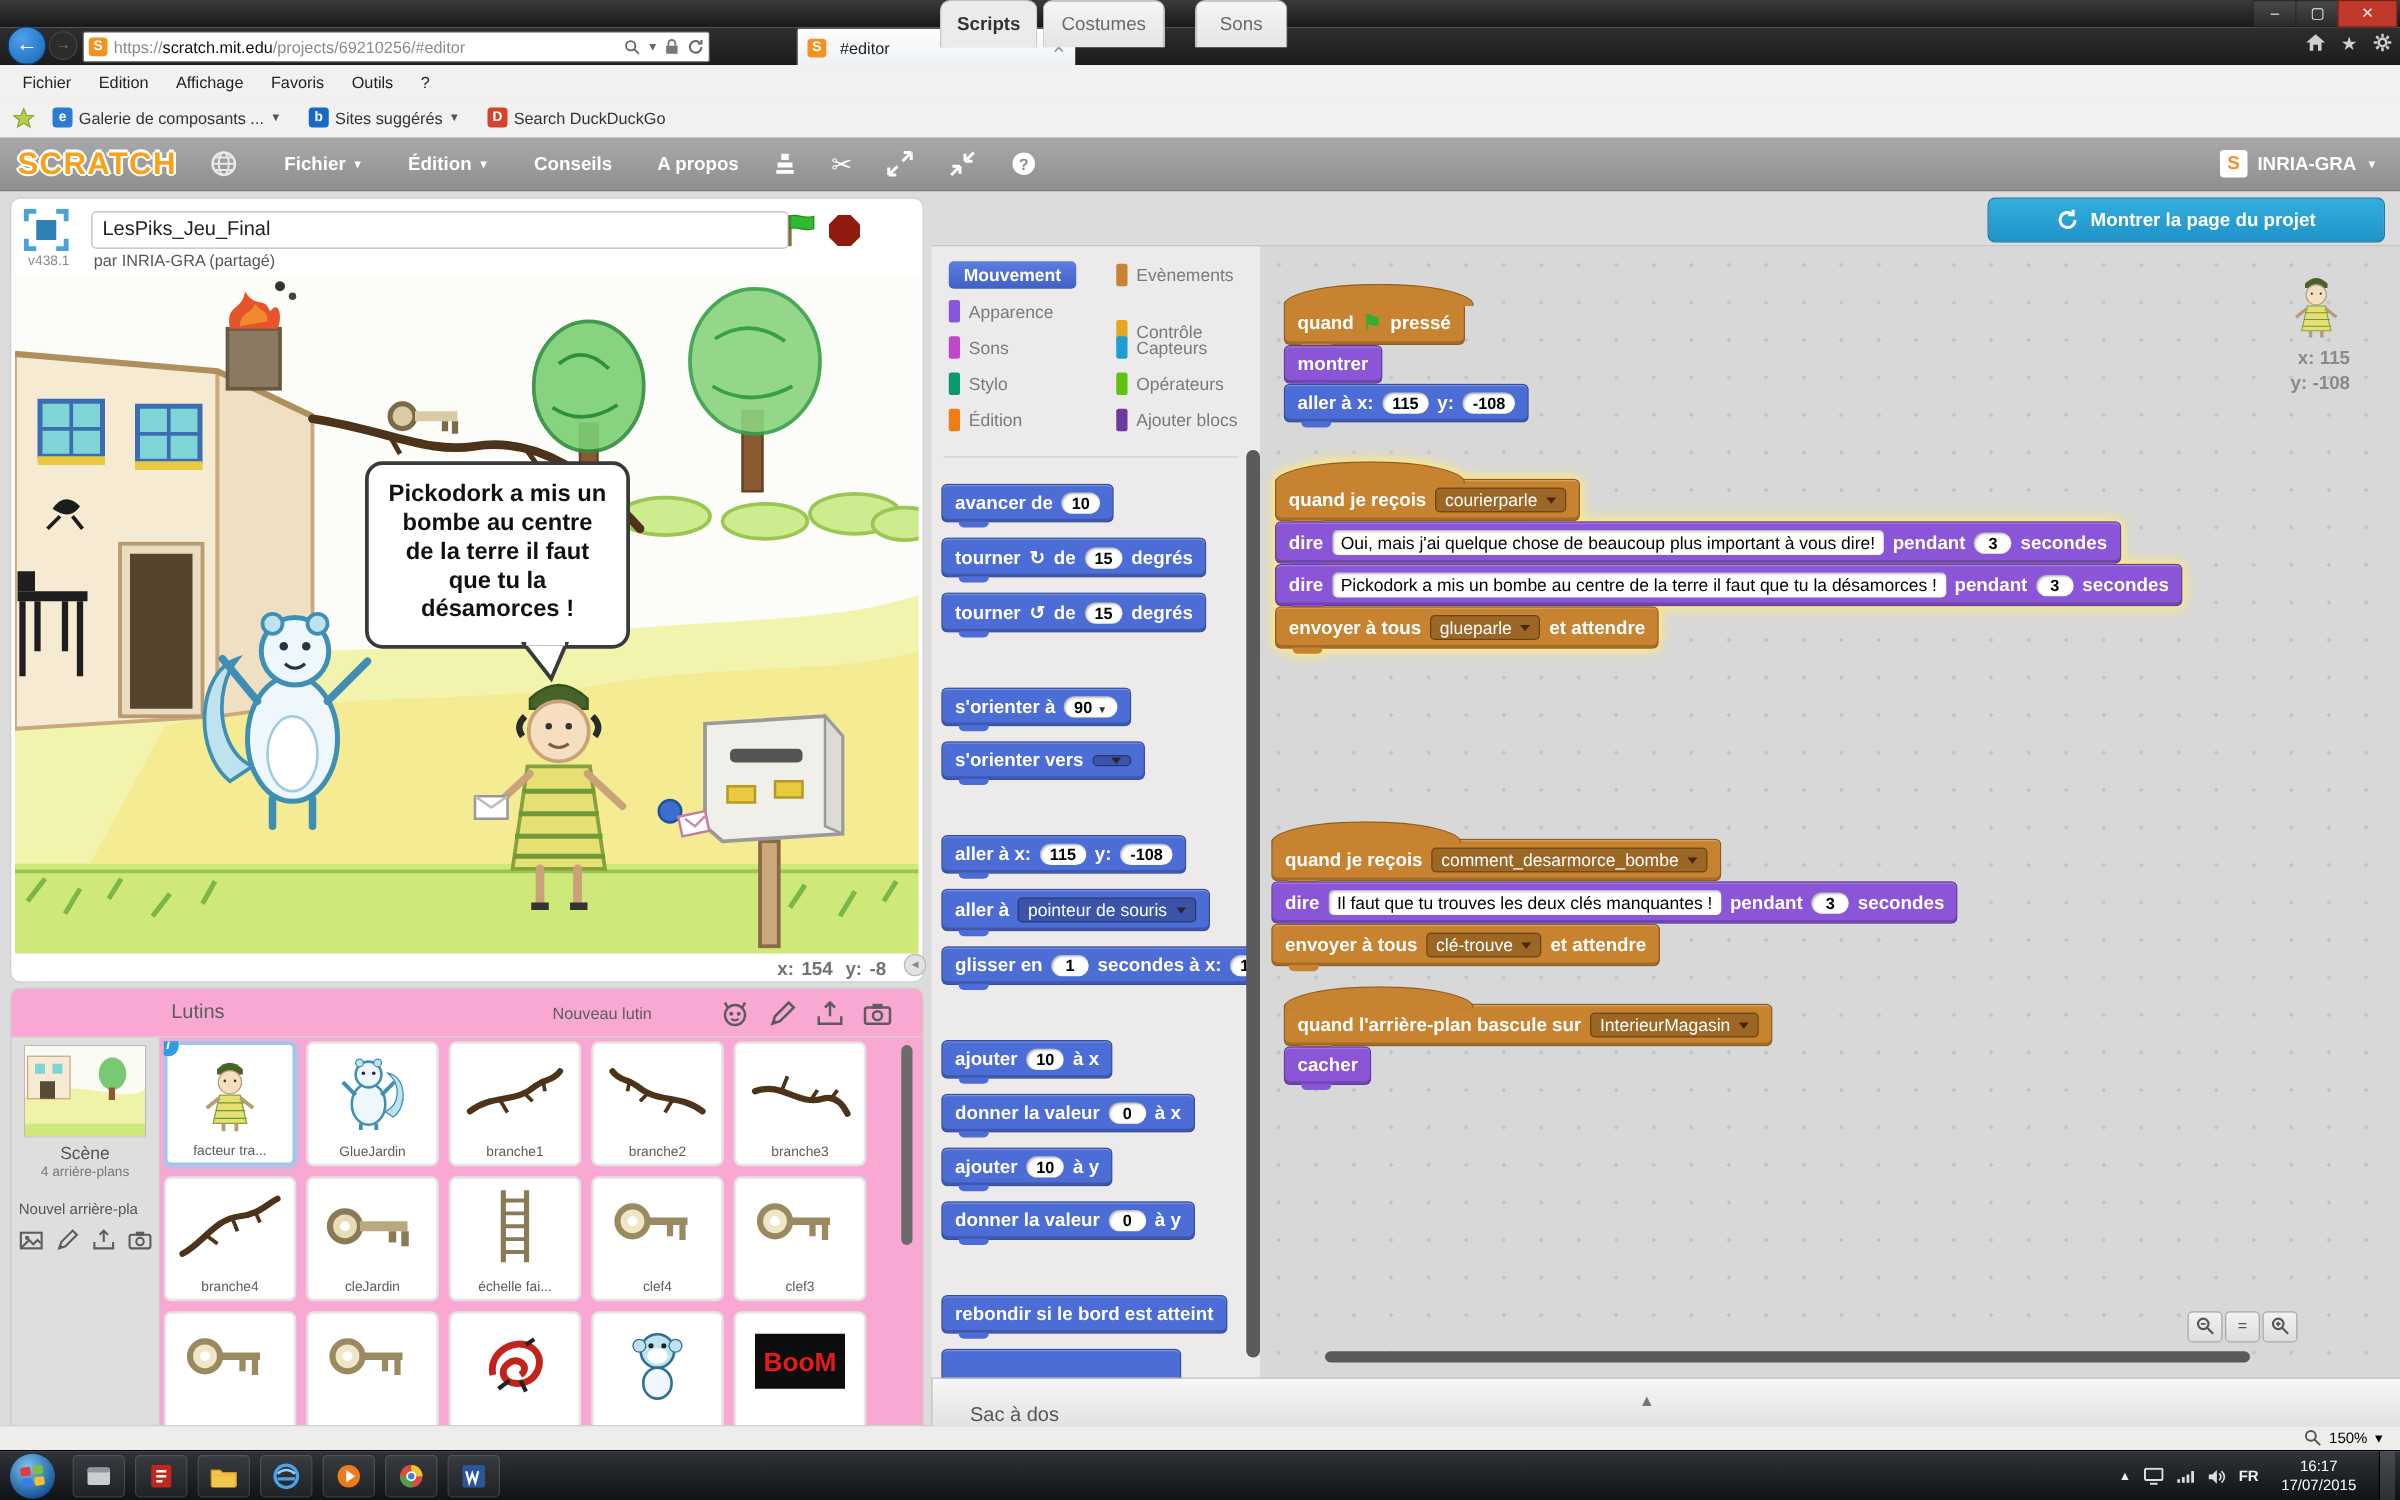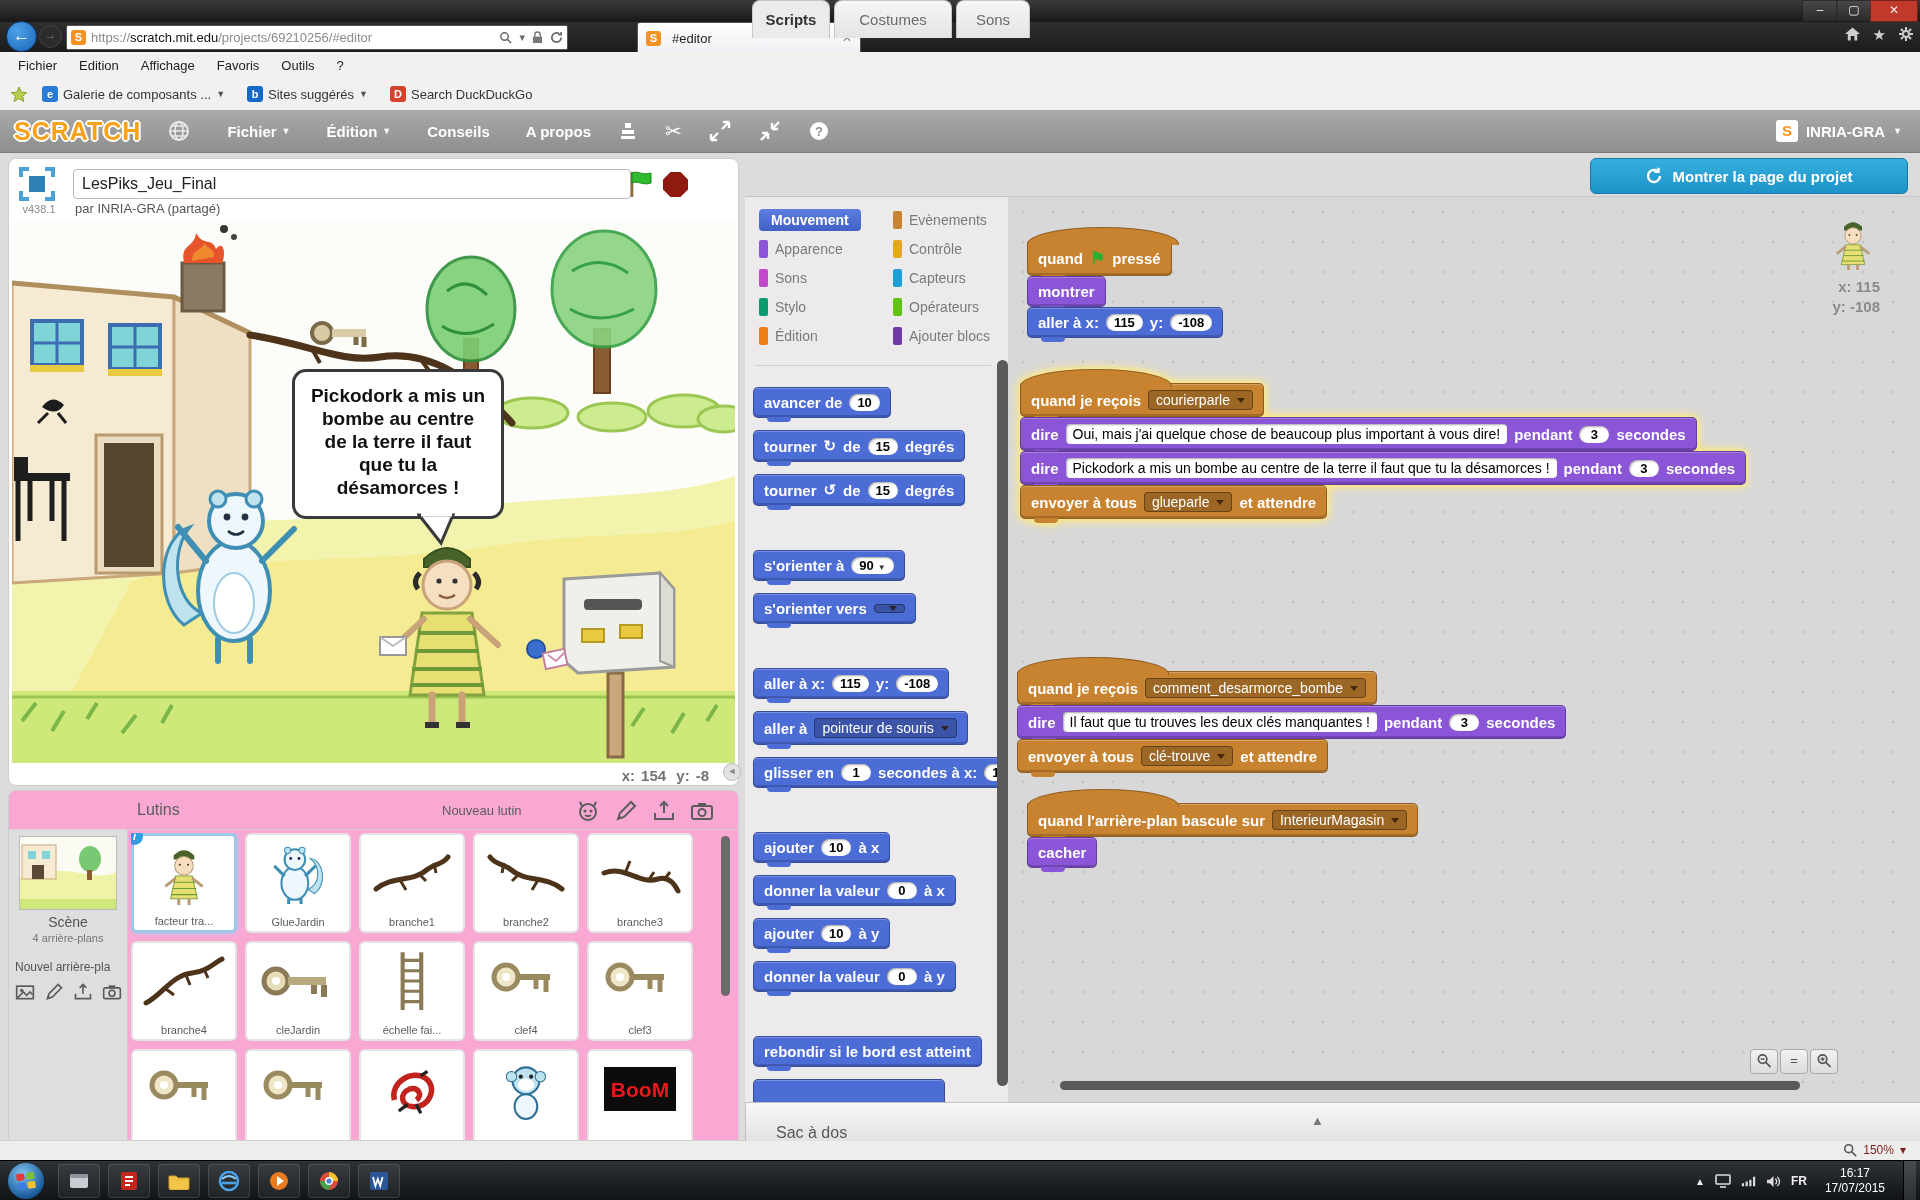--- a/index.html
+++ b/index.html
@@ -104,21 +104,21 @@
   #readout .rx{font-size:15px;font-weight:bold;color:#8a8a8a;text-align:right;margin-top:3px;}
   .zbtn{top:852px;width:26px;height:23px;background:linear-gradient(#f2f2f2,#ddd);border:1px solid #aaa;border-radius:4px;color:#555;text-align:center;line-height:21px;font-size:13px;}
   #hscroll{left:52px;top:884px;width:740px;height:9px;background:#5a5a5a;border-radius:5px;}
   #palbar{left:997px;top:360px;width:11px;height:726px;background:#5a5a5a;border-radius:6px;z-index:4;}
   
   #backpack{left:745px;top:1102px;width:1175px;height:38px;background:linear-gradient(#f7f7f7,#e2e2e2);border-top:1px solid #c2c2c2;border-left:1px solid #c2c2c2;z-index:6;}
   #backpack .lbl{position:absolute;left:30px;top:21px;font-size:16px;color:#575757;}
   #backpack .up{position:absolute;left:565px;top:10px;color:#777;font-size:13px;}
   
   #statusbar{left:0;top:1140px;width:1920px;height:20px;background:#ededec;border-top:1px solid #cfcfcf;}
-  #zoomctl{position:absolute;right:14px;top:2px;display:flex;align-items:center;gap:6px;font-size:12px;color:#7f1d1d;}
+  #zoomctl{position:absolute;right:14px;top:2px;display:flex;align-items:center;gap:6px;font-size:12px;color:#000000;}
   #taskbar{left:0;top:1160px;width:1920px;height:40px;background:linear-gradient(#2e3338,#101214);border-top:1px solid #000;display:flex;align-items:center;}
   #orb{width:36px;height:36px;border-radius:50%;margin:0 10px 0 8px;background:radial-gradient(circle at 40% 30%,#7ec3f0,#1b5c9e 70%,#0b2c52);display:flex;align-items:center;justify-content:center;}
   .tkic{width:40px;height:32px;margin:0 4px;border-radius:4px;background:rgba(255,255,255,.06);border:1px solid rgba(255,255,255,.12);display:flex;align-items:center;justify-content:center;}
   #tray{margin-left:auto;display:flex;align-items:center;gap:10px;color:#eee;font-size:12px;padding-right:4px;}
   #clock{text-align:center;line-height:15px;font-size:12px;color:#fff;padding:0 8px;}
   #showdesk{width:12px;height:40px;background:rgba(255,255,255,.12);border-left:1px solid #000;}
   svg{display:block;}
 </style>
 </head>
 <body>
@@ -627,21 +627,21 @@
               <text x="42" y="38" font-size="21" font-weight="bold" fill="#e8191c" text-anchor="middle" font-family="Liberation Sans,sans-serif">BooM</text>
             </svg>
           </div>
           <div class="nm"></div>
         </div>
       </div>
     <div class="abs" id="gridbar"></div>
   </div>
 
   <div class="abs tab2 on" style="left:752px;width:78px;">Scripts</div>
-  <div class="abs tab2" style="left:834px;width:118px;">Costumes</div>
+  <div class="abs tab2" style="left:834px;width:98px;">Costumes</div>
   <div class="abs tab2" style="left:956px;width:74px;">Sons</div>
 
   <div class="abs" id="palbody">
     <div id="cats">
         <div class="cat" style="left: 14px; top: 12px; border-radius: 11px;">
           <span class="pill">Mouvement</span>
         </div>
         <div class="cat" style="left: 14px; top: 41px;">
           <span class="chip" style="background: rgb(138, 85, 215);"></span>
           <span>Apparence</span>
@@ -655,21 +655,21 @@
           <span>Stylo</span>
         </div>
         <div class="cat" style="left: 14px; top: 128px;">
           <span class="chip" style="background: rgb(238, 125, 22);"></span>
           <span>Édition</span>
         </div>
         <div class="cat" style="left: 148px; top: 12px;">
           <span class="chip" style="background: rgb(200, 131, 48);"></span>
           <span>Evènements</span>
         </div>
-        <div class="cat" style="left: 148px; top: 41px; text-align: right;">
+        <div class="cat" style="left: 148px; top: 57px; text-align: right;">
           <span class="chip" style="background: rgb(226, 168, 32);"></span>
           <span>Contrôle</span>
         </div>
         <div class="cat" style="left: 148px; top: 70px;">
           <span class="chip" style="background: rgb(29, 159, 214);"></span>
           <span>Capteurs</span>
         </div>
         <div class="cat" style="left: 148px; top: 99px;">
           <span class="chip" style="background: rgb(98, 194, 19);"></span>
           <span>Opérateurs</span>

